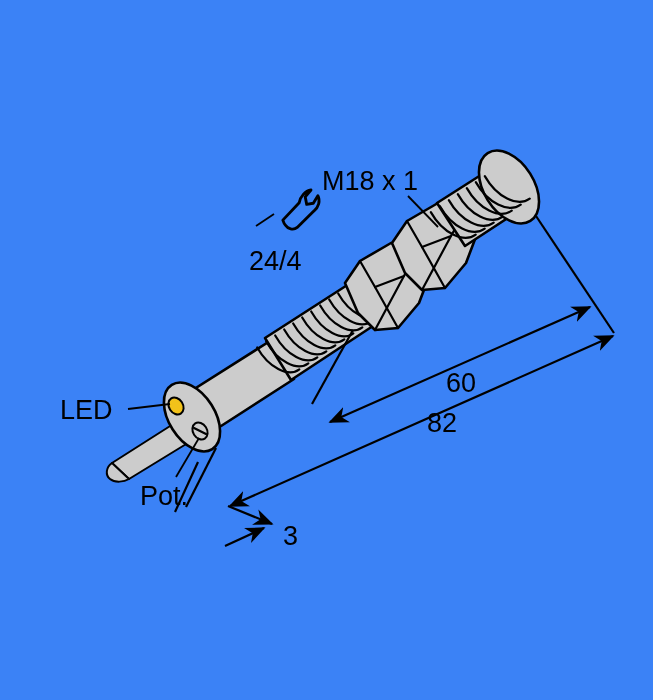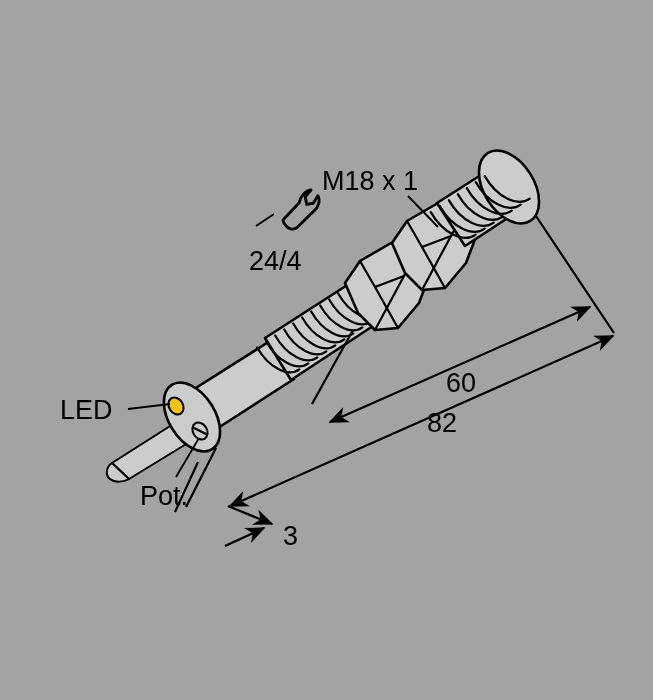--- a/index.html
+++ b/index.html
@@ -11,21 +11,21 @@
   body {
     width: 653px;
     height: 700px;
     font-family: "Liberation Sans", sans-serif;
     overflow: hidden;
   }
   #drawing-root {
     position: relative;
     width: 653px;
     height: 700px;
-    background: #a3a3a3;
+    background: #3b82f6;
   }
   svg#sensor-svg {
     display: block;
     width: 653px;
     height: 700px;
   }
   .dim-text {
     font-family: "Liberation Sans", sans-serif;
     font-size: 27px;
     fill: #000000;

